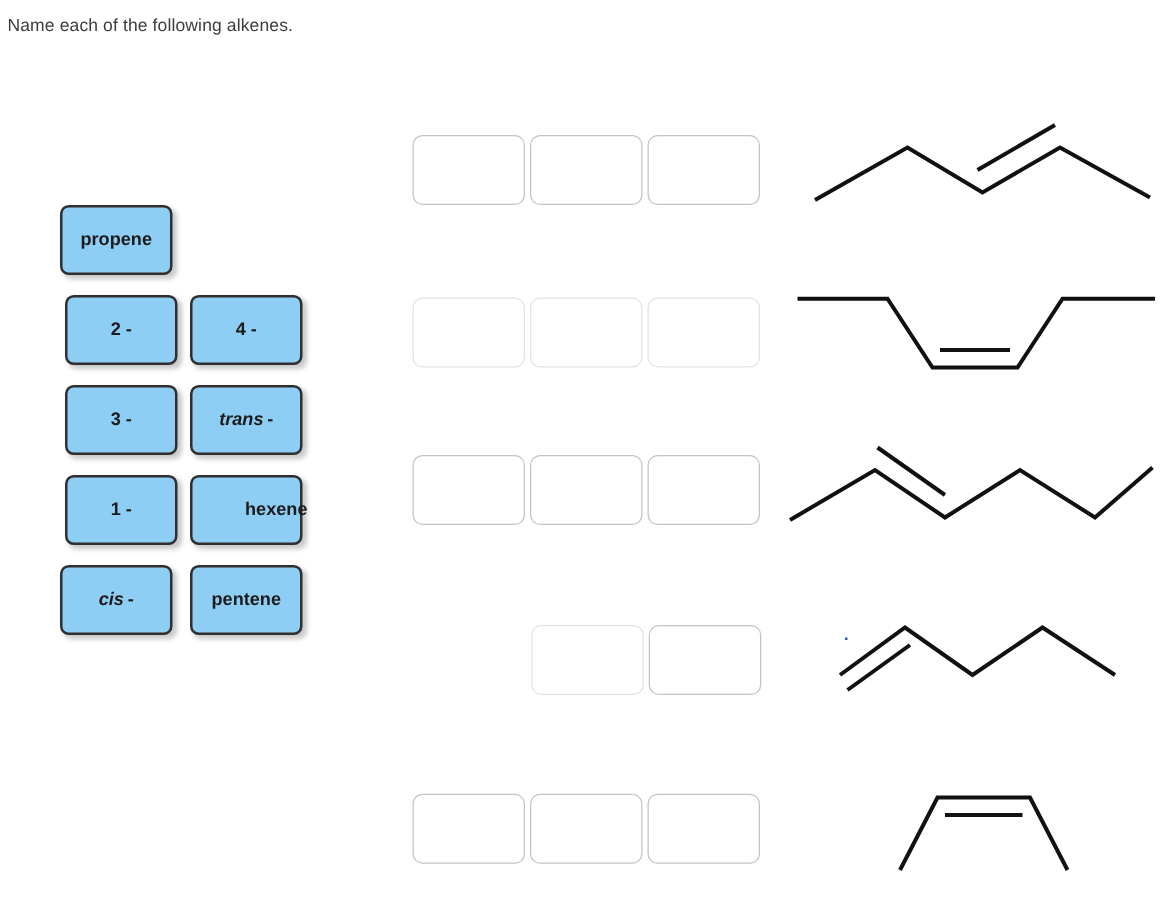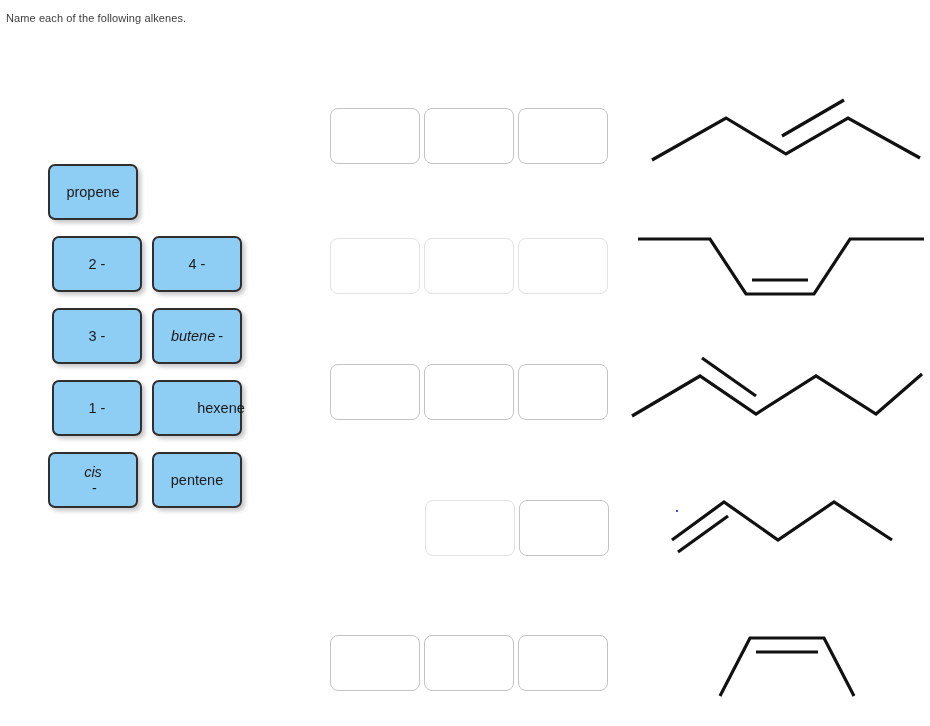--- a/index.html
+++ b/index.html
@@ -14,33 +14,34 @@
     overflow: hidden;
     font-family: "Liberation Sans", sans-serif;
     -webkit-font-smoothing: antialiased;
   }
 
   
   #prompt {
     position: absolute;
     left: 6px;
     top: 12px;
-    font-size: 11px;
+    font-size: 14px;
     color: #3d3d3d;
     letter-spacing: 0.1px;
     white-space: nowrap;
   }
 
   
   #word-bank {
     position: absolute;
     left: 48px;
     top: 164px;
     width: 210px;
     height: 348px;
+    font-weight: bold;
   }
   .tile {
     position: absolute;
     width: 90px;
     height: 56px;
     box-sizing: border-box;
     background: #8ecdf4;
     border: 2px solid #2f2f2f;
     border-radius: 7px;
     box-shadow: 3px 3px 4px rgba(0,0,0,0.22);
@@ -115,26 +116,26 @@
 <body>
 
 <div id="prompt">Name each of the following alkenes.</div>
 
 <div id="word-bank">
     <div class="tile" style="left: 0px; top: 0px;">propene</div>
     <div class="tile" style="left: 4px; top: 72px;">2 -</div>
     <div class="tile" style="left: 104px; top: 72px;">4 -</div>
     <div class="tile" style="left: 4px; top: 144px;">3 -</div>
     <div class="tile italic" style="left: 104px; top: 144px;">
-      <span>butene</span>
+      <span>trans</span>
       <span class="dash">-</span>
     </div>
     <div class="tile" style="left: 4px; top: 216px;">1 -</div>
     <div class="tile" style="left: 104px; top: 216px; padding-left: 48px;">hexene</div>
-    <div class="tile italic" style="left: 0px; top: 288px; flex-direction: column;">
+    <div class="tile italic" style="left: 0px; top: 288px;">
       <span>cis</span>
       <span class="dash">-</span>
     </div>
     <div class="tile" style="left: 104px; top: 288px;">pentene</div>
   </div>
 
 <div id="drop-zones">
     <div class="drop-row" style="left: 330px; top: 108px;">
       <div class="drop-box strong"></div>
       <div class="drop-box strong"></div>

